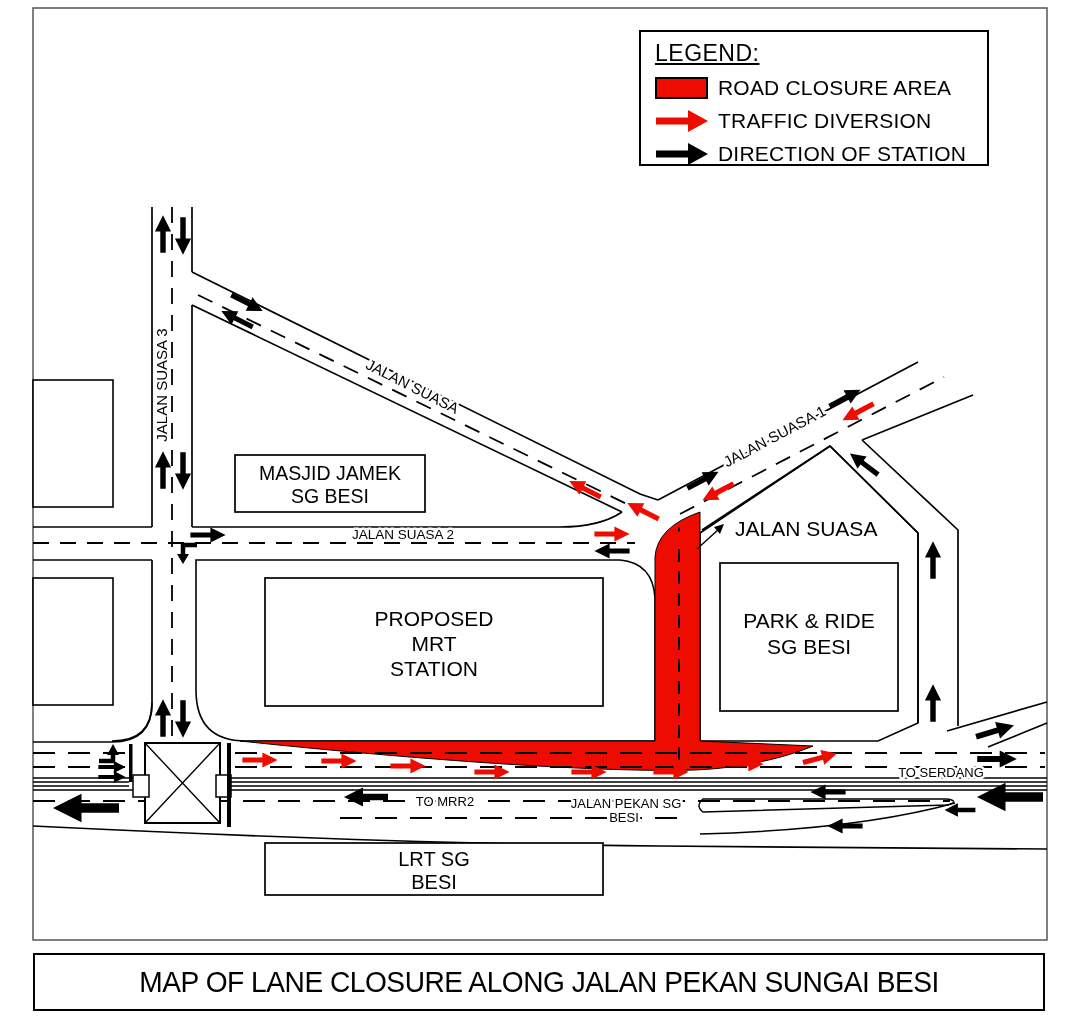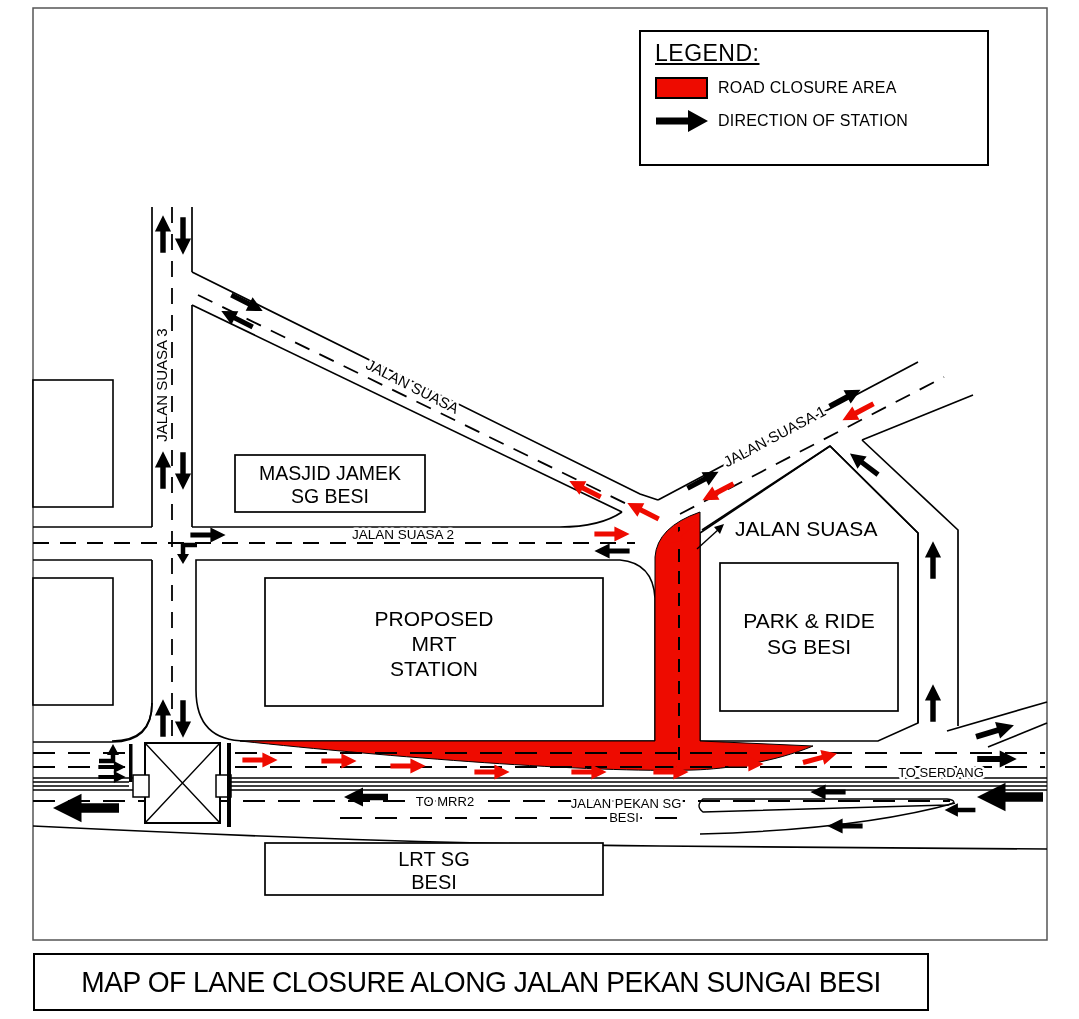--- a/index.html
+++ b/index.html
@@ -3,22 +3,22 @@
 <meta charset="utf-8">
 <style>
   html,body{margin:0;padding:0;background:#fff;}
   body{width:1079px;height:1019px;position:relative;font-family:"Liberation Sans",sans-serif;overflow:hidden;}
   svg text{font-family:"Liberation Sans",sans-serif;fill:#000;}
   .halo{paint-order:stroke;stroke:#fff;stroke-width:5px;stroke-linejoin:round;}
   #legend{position:absolute;left:633px;top:30px;width:350px;height:136px;border:2px solid #000;background:#fff;box-sizing:border-box;padding:8px 0 0 14px;margin-left:6px;}
   #legend .hd{font-size:23px;text-decoration:underline;letter-spacing:.5px;}
   #legend .row{display:flex;align-items:center;margin-top:9px;height:24px;}
   #legend .sym{width:54px;height:24px;display:flex;align-items:center;justify-content:flex-start;margin-right:9px;flex:none;}
-  #legend .lbl{font-size:16px;white-space:nowrap;letter-spacing:.2px;}
-  #titlebox{position:absolute;left:33px;top:953px;width:896px;height:58px;border:2px solid #000;box-sizing:border-box;display:flex;align-items:center;justify-content:center;background:#fff;}
+  #legend .lbl{font-size:21px;white-space:nowrap;letter-spacing:.2px;}
+  #titlebox{position:absolute;left:33px;top:953px;width:1012px;height:58px;border:2px solid #000;box-sizing:border-box;display:flex;align-items:center;justify-content:center;background:#fff;}
   #titlebox span{font-size:29px;letter-spacing:-0.5px;transform:scaleX(.97);white-space:nowrap;}
 </style>
 </head>
 <body>
 
 
 
 
 <svg id="map" width="1079" height="1019" viewBox="0 0 1079 1019" xmlns="http://www.w3.org/2000/svg">
   <defs>
@@ -190,20 +190,28 @@
     <span class="sym">
       <svg width="54" height="24" viewBox="0 0 54 24">
           <rect x="1" y="2" width="51" height="20" stroke="#000" stroke-width="2" fill="#ee0b00"></rect>
         </svg>
     </span>
     <span class="lbl">ROAD CLOSURE AREA</span>
   </div>
   <div class="row">
     <span class="sym">
       <svg width="54" height="24" viewBox="-27 -12 54 24">
+          <path d="M-26,-3.5 L6,-3.5 L6,-11 L26,0 L6,11 L6,3.5 L-26,3.5 Z" fill="#ee0b00"></path>
+        </svg>
+    </span>
+    <span class="lbl">TRAFFIC DIVERSION</span>
+  </div>
+  <div class="row">
+    <span class="sym">
+      <svg width="54" height="24" viewBox="-27 -12 54 24">
           <path d="M-26,-3.5 L6,-3.5 L6,-11 L26,0 L6,11 L6,3.5 L-26,3.5 Z" fill="#000"></path>
         </svg>
     </span>
     <span class="lbl">DIRECTION OF STATION</span>
   </div>
 </div>
 
 
 <div id="titlebox">
   <span>MAP OF LANE CLOSURE ALONG JALAN PEKAN SUNGAI BESI</span>

